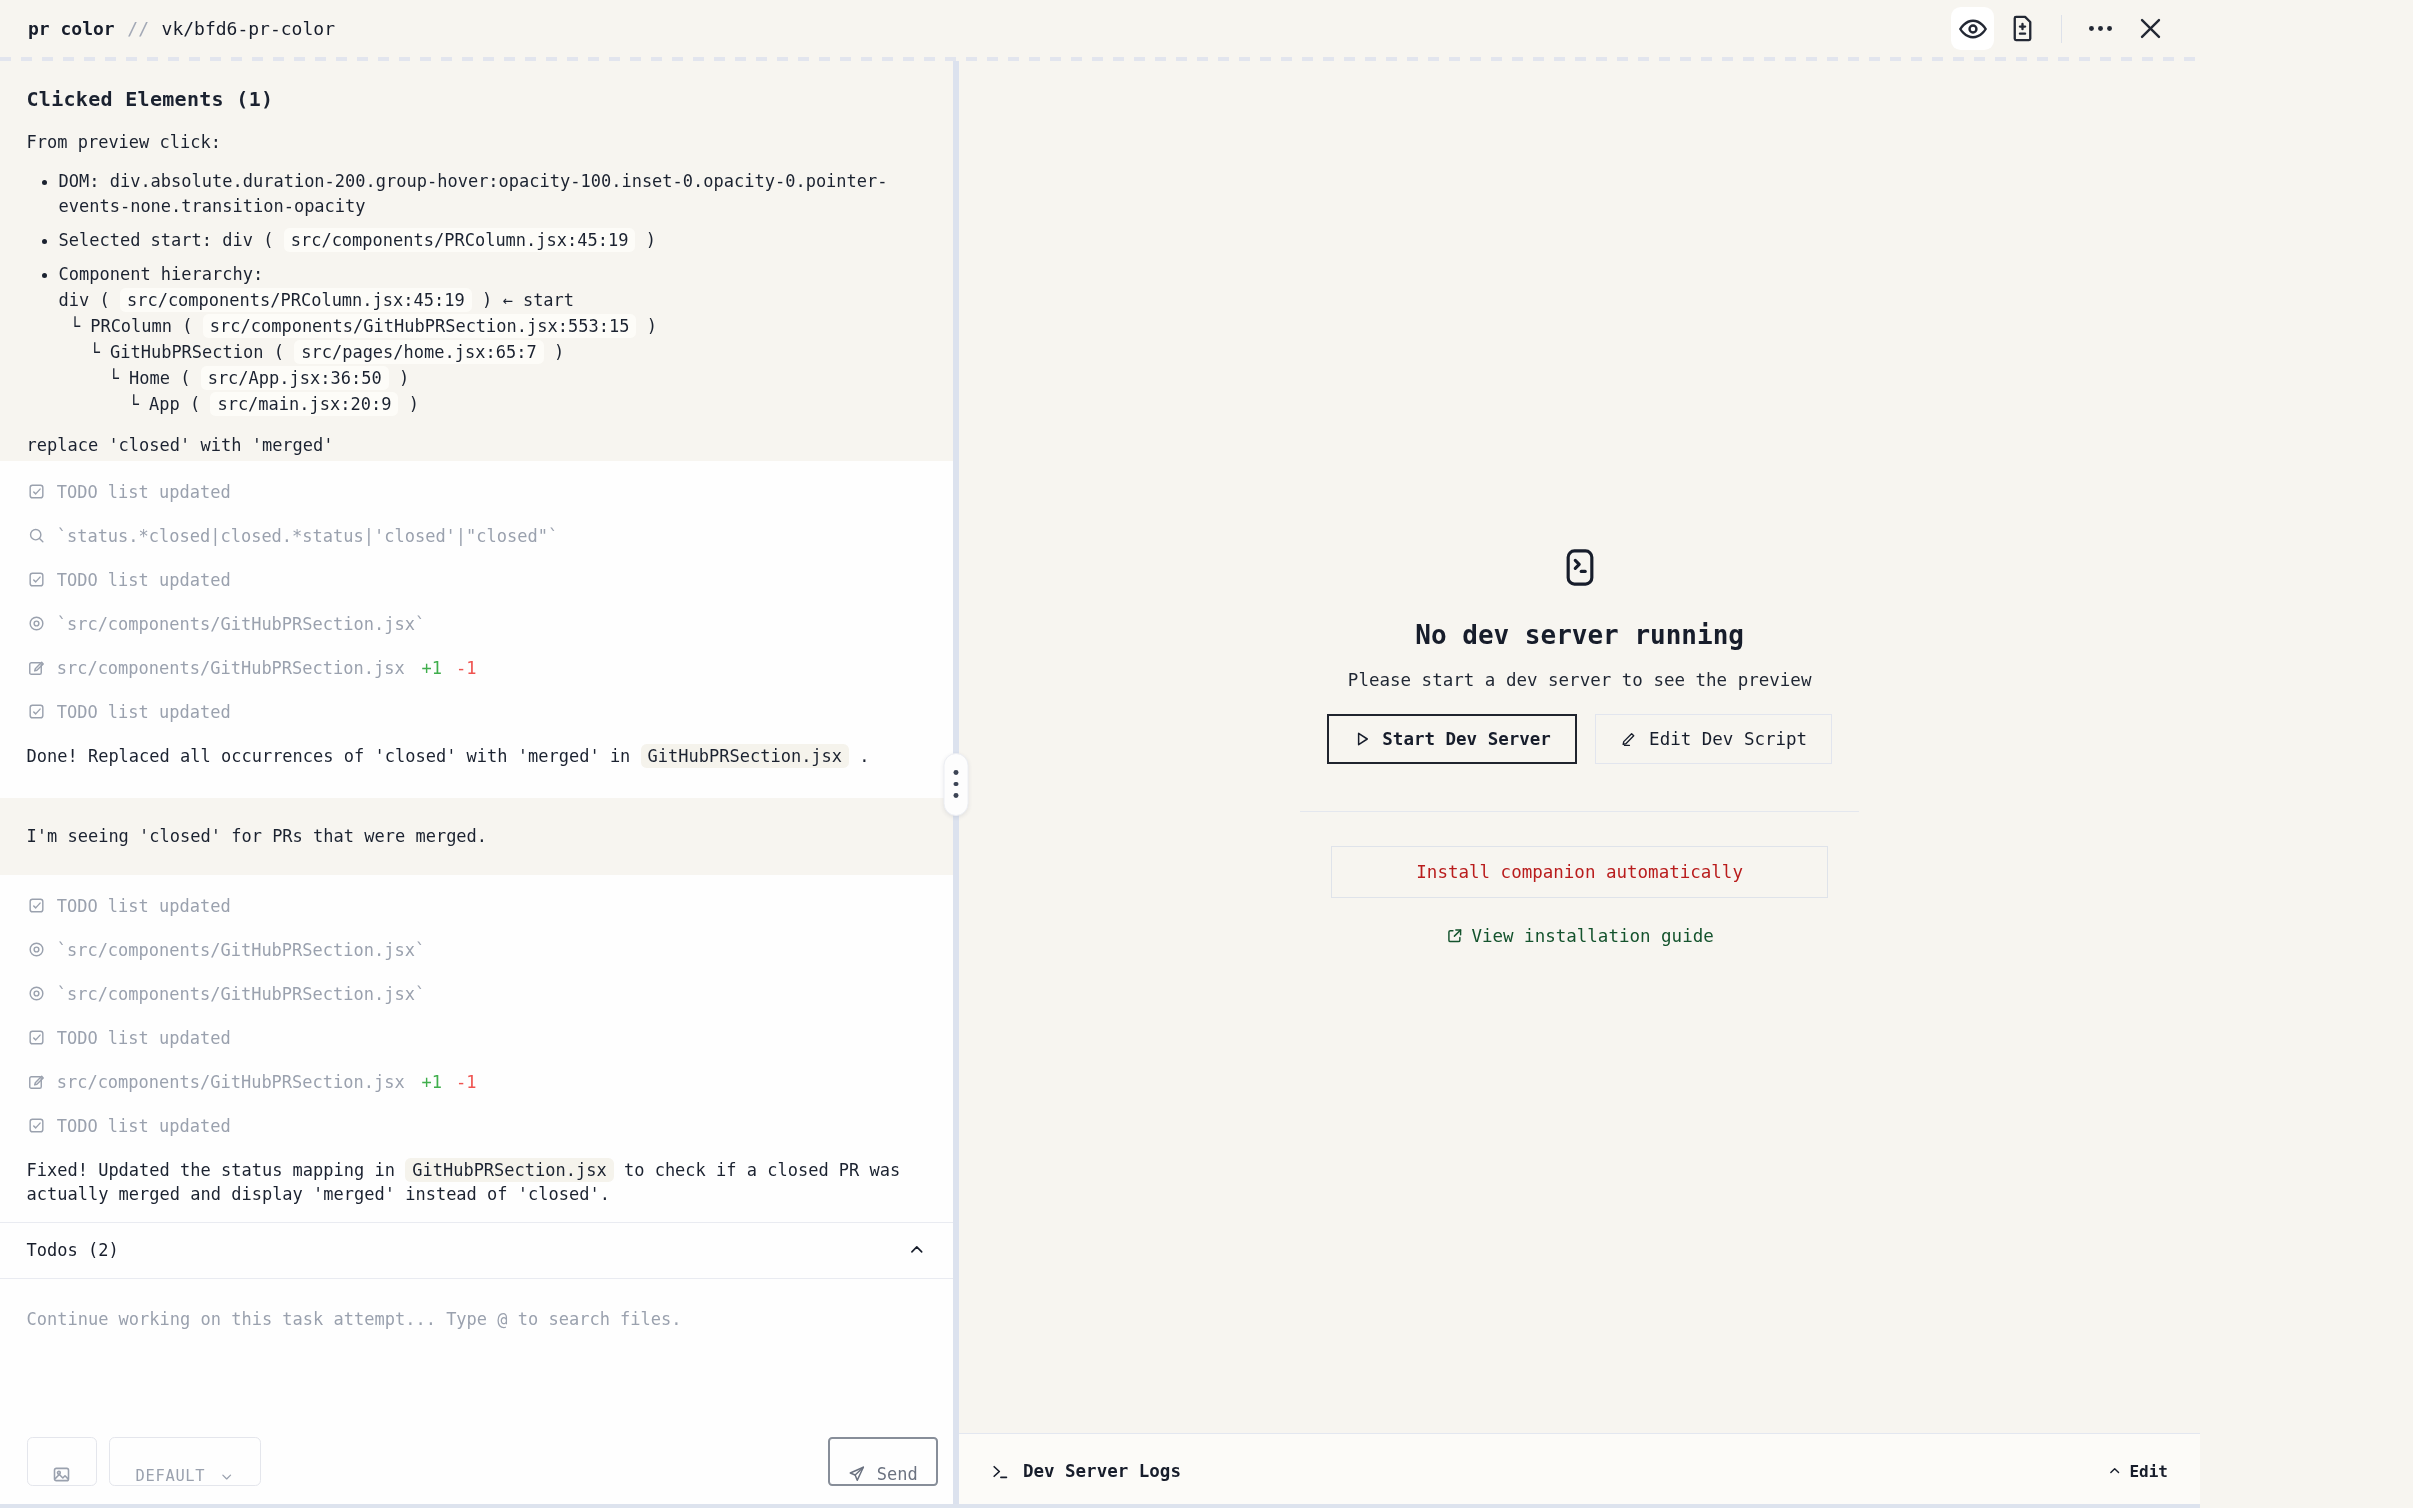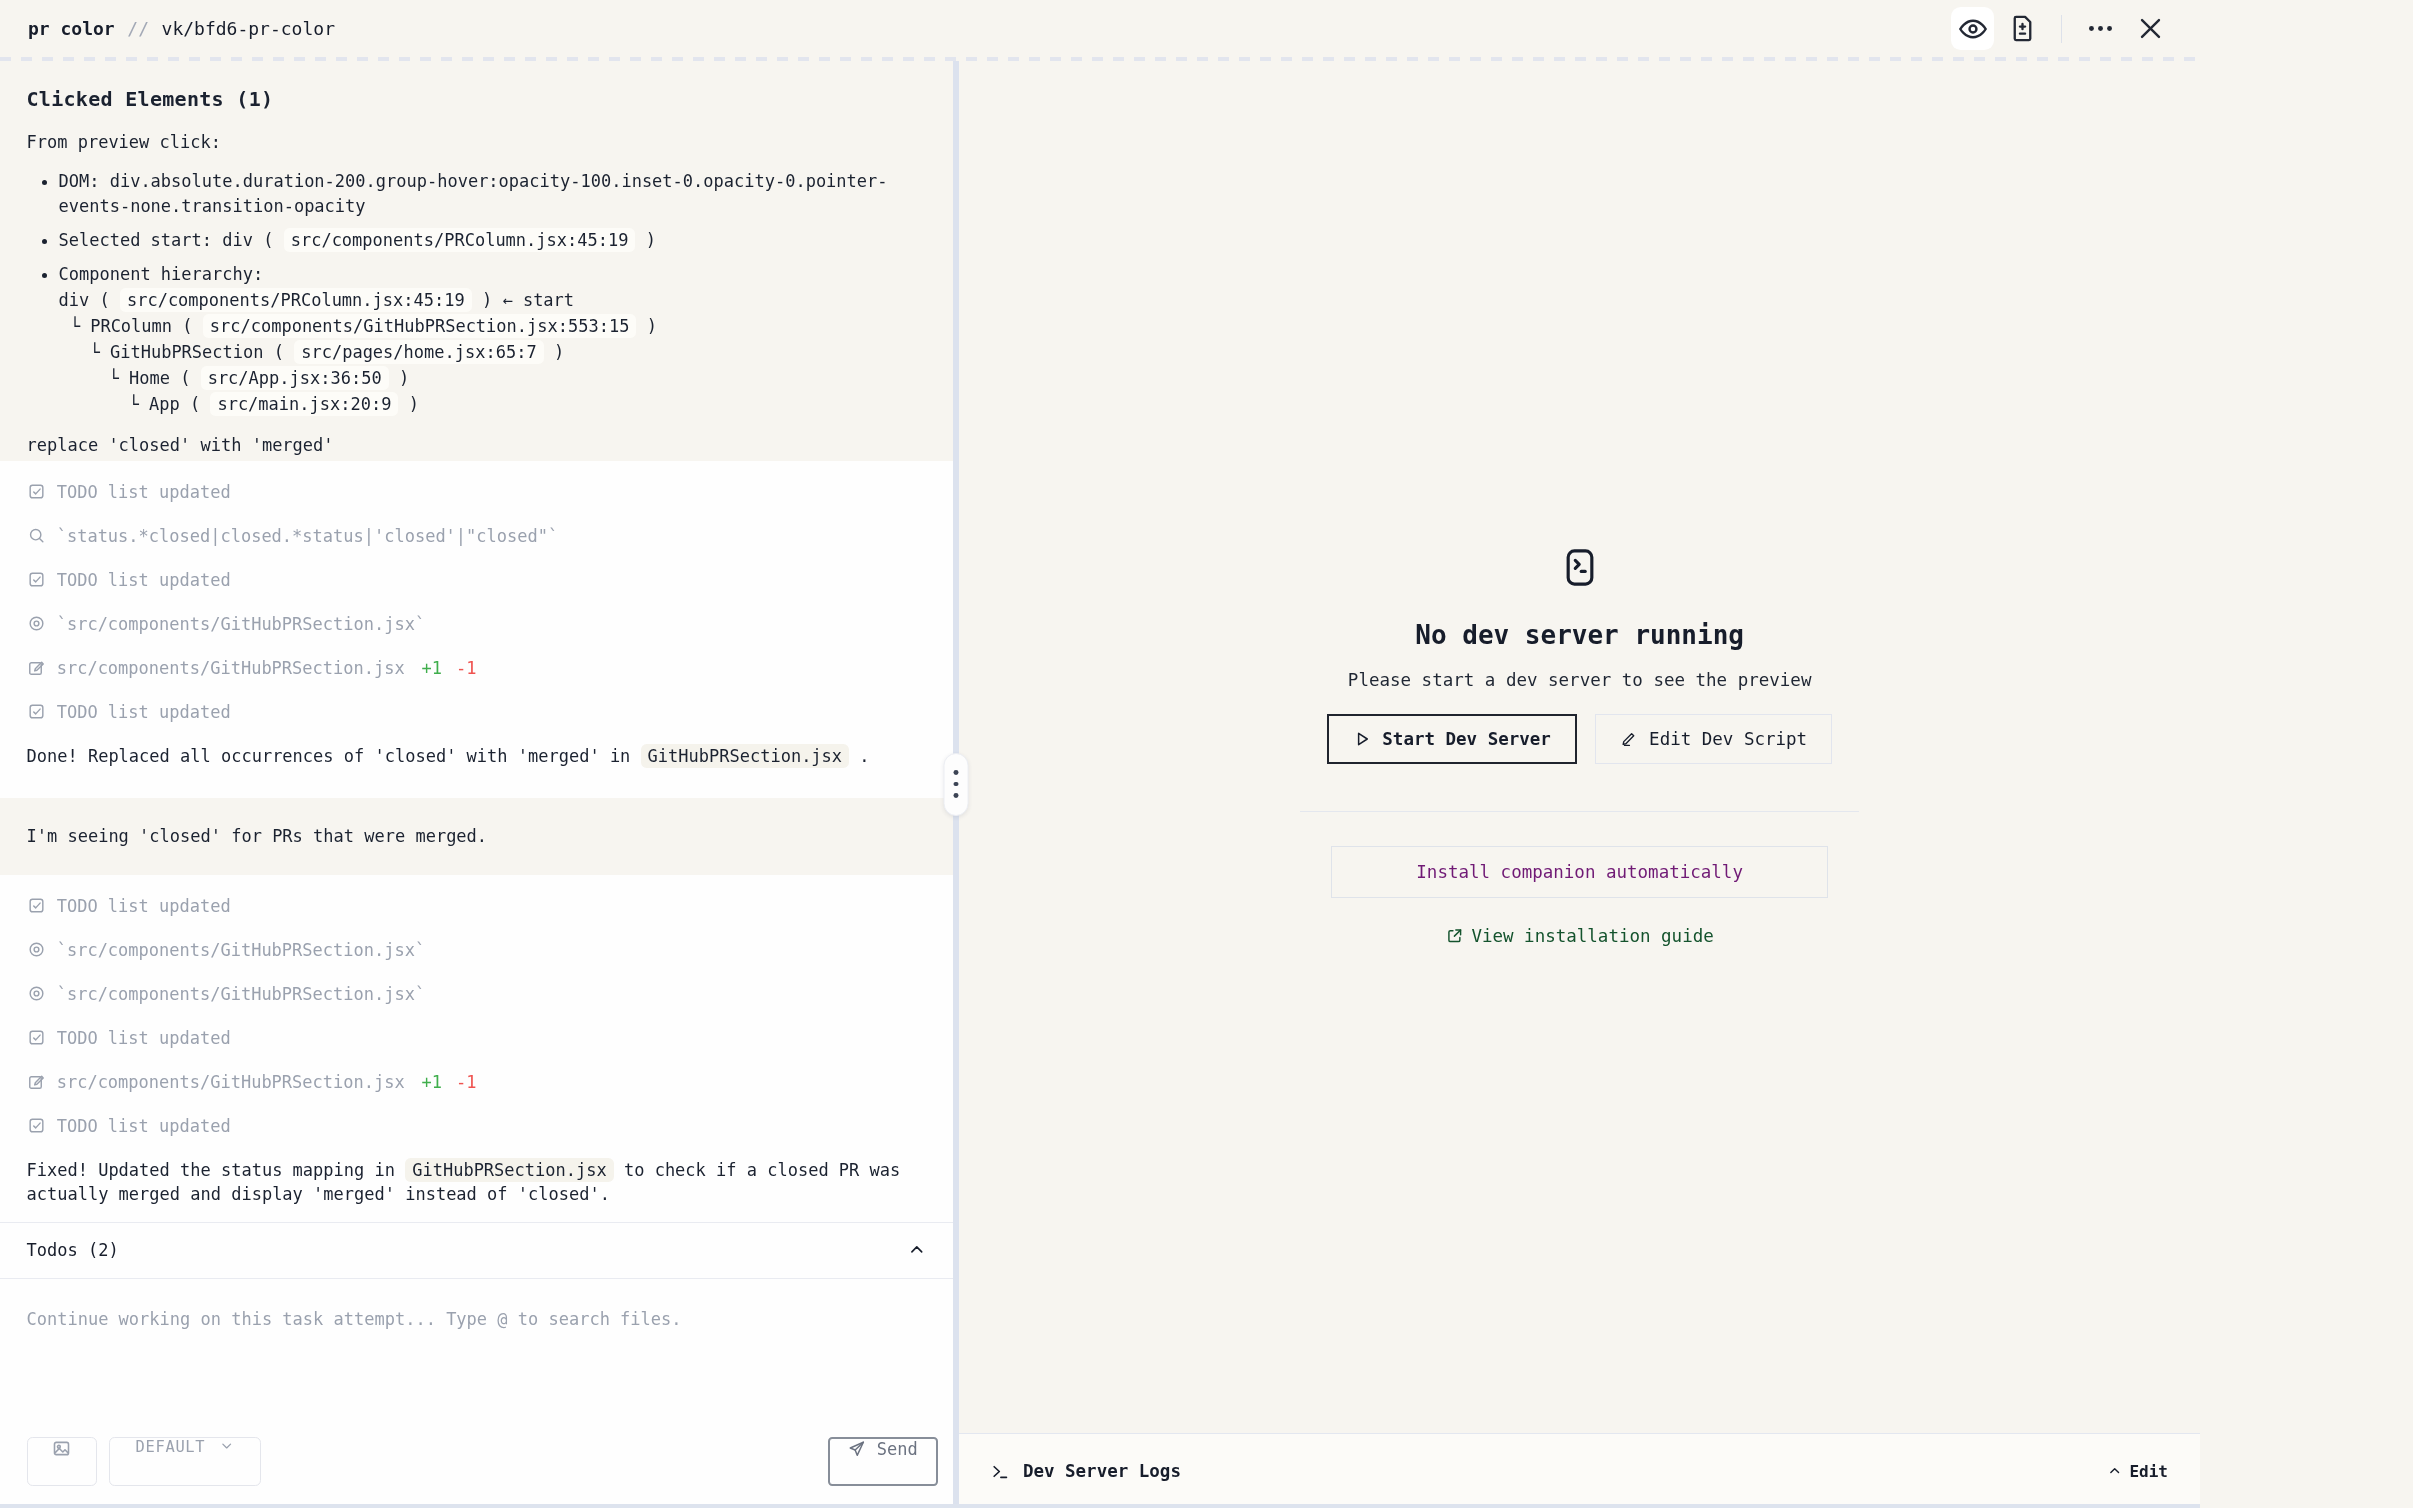--- a/index.html
+++ b/index.html
@@ -55,21 +55,21 @@
   .assistant-note { color:#1b2230; line-height:24px; margin-top:1.4px; max-width:894px; }
 
   .msg2 { height:77px; display:flex; align-items:center; line-height:23px; }
 
   .todos-row { height:57px; border-top:1.4px solid #e9ebf1; border-bottom:1.4px solid #e9ebf1; display:flex; align-items:center; justify-content:space-between; padding:0 26.5px; background:#fefefe; cursor:pointer; }
   .todos-row .lbl { color:#171d2b; }
 
   .composer { flex:1; position:relative; background:#fefefe; padding:29px 26.5px; }
   .composer .placeholder { color:#9aa1ae; line-height:23px; }
   .composer-controls { position:absolute; left:26.5px; right:15.4px; bottom:22.3px; display:flex; align-items:center; }
-  .btn-outline { background:transparent; border:1.4px solid #e4e6ec; border-radius:5.6px; height:49px; display:flex; align-items:flex-start; justify-content:center; color:#9aa1ae; cursor:pointer; font-family:inherit; }
+  .btn-outline { background:transparent; border:1.4px solid #e4e6ec; border-radius:5.6px; height:49px; display:flex; align-items:flex-end; justify-content:center; color:#9aa1ae; cursor:pointer; font-family:inherit; }
   .img-btn { width:70px; }
   .variant-btn { width:152px; margin-left:12.6px; gap:14px; font-size:15.4px; letter-spacing:0.7px; }
   .send-btn { margin-left:auto; width:110px; border:2.1px solid #878e99; color:#6b7280; gap:9.8px; font-size:17px; border-radius:4.2px; }
 
   
   .v-divider { width:6.3px; background:#dce2ee; position:relative; }
   .drag-handle { position:absolute; left:50%; transform:translateX(-50%); top:692px; width:25px; height:63px; background:#fdfdfd; border:0.7px solid #eceef3; border-radius:12.6px; box-shadow:0 1.4px 4.2px rgba(40,50,80,.10); display:flex; flex-direction:column; align-items:center; justify-content:center; gap:7px; cursor:col-resize; }
   .drag-handle i { width:4.9px; height:4.9px; border-radius:50%; background:#3c4454; }
 
   
@@ -77,21 +77,21 @@
   .preview-area { flex:1; display:flex; align-items:center; justify-content:center; }
   .empty-state { display:flex; flex-direction:column; align-items:center; text-align:center; }
   .empty-state .es-title { margin-top:32px; font-size:26px; font-weight:bold; color:#171d2b; }
   .empty-state .es-sub { margin-top:19.6px; font-size:17.5px; color:#1f2633; }
   .btn-row { margin-top:24px; display:flex; gap:18px; }
   .rp-btn { height:50px; display:flex; align-items:center; gap:11.2px; padding:0 24px; font-family:inherit; font-size:17.5px; cursor:pointer; background:transparent; color:#171d2b; }
   .start-btn { border:2.1px solid #20242e; font-weight:bold; }
   .edit-btn { border:1.4px solid #e2e5ee; }
   .es-sep { margin-top:47px; width:559px; height:1.4px; background:#e4e7ee; border:none; }
   .companion-text { margin-top:21px; width:517px; font-size:17.5px; line-height:26px; color:#171d2b; }
-  .install-btn { margin-top:34px; width:497px; height:52px; border:1.4px solid #dfe3ea; background:transparent; font-family:inherit; font-size:17.5px; font-weight:500; color:#701a75; cursor:pointer; }
+  .install-btn { margin-top:34px; width:497px; height:52px; border:1.4px solid #dfe3ea; background:transparent; font-family:inherit; font-size:17.5px; font-weight:500; color:#b91c1c; cursor:pointer; }
   .guide-link { margin-top:28px; display:flex; align-items:center; gap:8.4px; font-size:17.5px; color:#14532d; text-decoration:none; cursor:pointer; }
 
   .logs-bar { height:75px; border-top:1.4px solid #e3e7f0; background:#fcfbf8; display:flex; align-items:center; justify-content:space-between; padding:0 32px; }
   .logs-left { display:flex; align-items:center; gap:12.6px; font-size:17.5px; font-weight:bold; color:#171d2b; }
   .show-btn { background:transparent; border:none; display:flex; align-items:center; gap:7px; font-family:inherit; font-size:16px; font-weight:bold; color:#171d2b; cursor:pointer; }
 
   .bottom-edge { position:absolute; left:0; right:0; bottom:0; height:4.2px; background:#dde3ee; }
   svg { display:block; }
 </style>
 </head>

